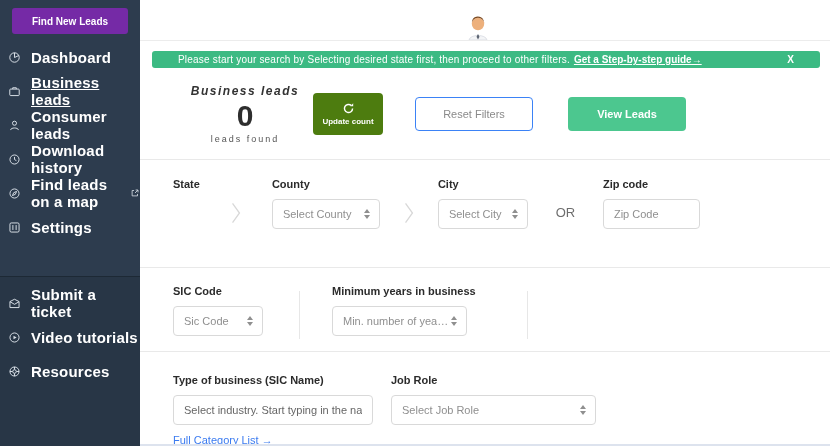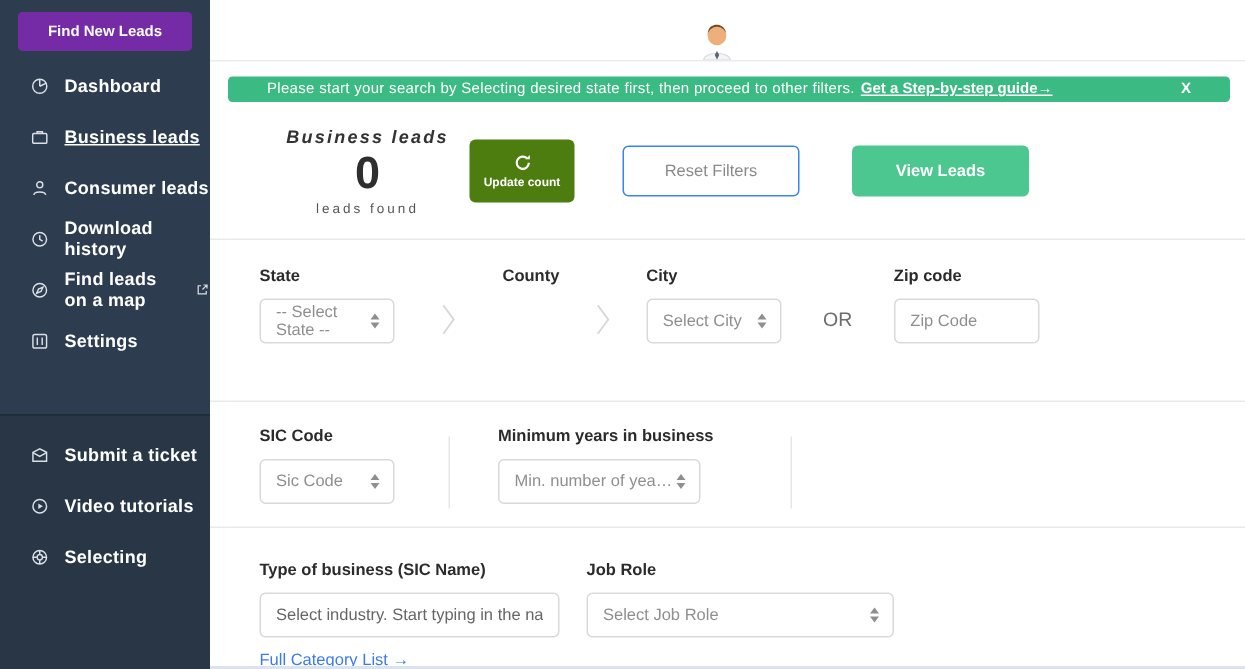--- a/index.html
+++ b/index.html
@@ -4,21 +4,21 @@
 <style>
   html,body{margin:0;padding:0;background:#fff;}
   body{width:830px;height:446px;overflow:hidden;font-family:"Liberation Sans","DejaVu Sans",sans-serif;-webkit-font-smoothing:antialiased;}
   .app{display:flex;width:830px;height:446px;}
 
   
   .sidebar{width:140px;min-width:140px;background:#2d3c4e;display:flex;flex-direction:column;color:#fff;}
   .cta{margin:8px 12px 0 12px;height:26px;background:#752aa6;border:none;border-radius:3px;color:#fff;
        font-family:inherit;font-size:10px;font-weight:bold;cursor:pointer;}
   .nav-top{margin-top:6px;}
-  .nav-item{height:34px;display:flex;align-items:center;padding-left:20px;font-size:12px;font-weight:bold;cursor:pointer;}
+  .nav-item{height:34px;display:flex;align-items:center;padding-left:8px;font-size:15px;font-weight:bold;cursor:pointer;}
   .nav-item .ico{width:13px;height:13px;margin-right:10px;display:inline-flex;flex:0 0 13px;}
   .nav-item .lbl{letter-spacing:.2px;}
   .nav-item.active .lbl{text-decoration:underline;}
   .nav-item .ext{margin-left:14px;display:inline-flex;}
   .sb-footer{margin-top:32px;border-top:1px solid #1d2935;background:#283646;flex:1;padding-top:9px;}
 
   
   .main{flex:1;position:relative;background:#fff;display:flex;flex-direction:column;}
 
   .topbar{height:40px;border-bottom:1px solid #ececec;display:flex;align-items:center;justify-content:flex-end;padding-right:14px;gap:18px;flex-direction:column;}
@@ -166,21 +166,21 @@
         <span class="lbl">Video tutorials</span>
       </div>
       <div class="nav-item">
         <span class="ico">
           <svg width="13" height="13" viewBox="0 0 16 16" fill="none" stroke="#d9e0e7" stroke-width="1.2">
               <circle cx="8" cy="8" r="5.6"></circle>
               <circle cx="8" cy="8" r="2.2"></circle>
               <path d="M8 2.4v3.2M8 10.4v3.2M2.4 8h3.2M10.4 8h3.2"></path>
             </svg>
         </span>
-        <span class="lbl">Selecting</span>
+        <span class="lbl">Resources</span>
       </div>
     </div>
   </aside>
 
   <main class="main">
 
     <header class="topbar">
       <button class="upgrade">Upgrade</button>
       <span style="display:inline-flex;cursor:pointer;">
         <svg width="13" height="13" viewBox="0 0 13 13" fill="#41454c">
@@ -232,35 +232,35 @@
       </button>
       <button class="reset-btn">Reset Filters</button>
       <button class="view-btn">View Leads</button>
     </section>
 
     <div class="hdiv"></div>
 
     <section class="frow frow1">
       <div class="field">
         <div class="flbl">State</div>
-        <div class="selectbox w90">
-          <span>-- Select State --</span>
-          <span class="dualcaret">
-              <i class="up"></i>
-              <i class="dn"></i>
-            </span>
-        </div>
       </div>
       <div class="chevsep cs1">
         <svg width="14" height="26" viewBox="0 0 16 30" fill="none" stroke="#d8d8d8" stroke-width="1.5">
             <polyline points="4,4 12,15 4,26"></polyline>
           </svg>
       </div>
       <div class="field">
         <div class="flbl">County</div>
+        <div class="selectbox w108">
+          <span>Select County</span>
+          <span class="dualcaret">
+              <i class="up"></i>
+              <i class="dn"></i>
+            </span>
+        </div>
       </div>
       <div class="chevsep cs2">
         <svg width="14" height="26" viewBox="0 0 16 30" fill="none" stroke="#d8d8d8" stroke-width="1.5">
             <polyline points="4,4 12,15 4,26"></polyline>
           </svg>
       </div>
       <div class="field">
         <div class="flbl">City</div>
         <div class="selectbox w90">
           <span>Select City</span>

